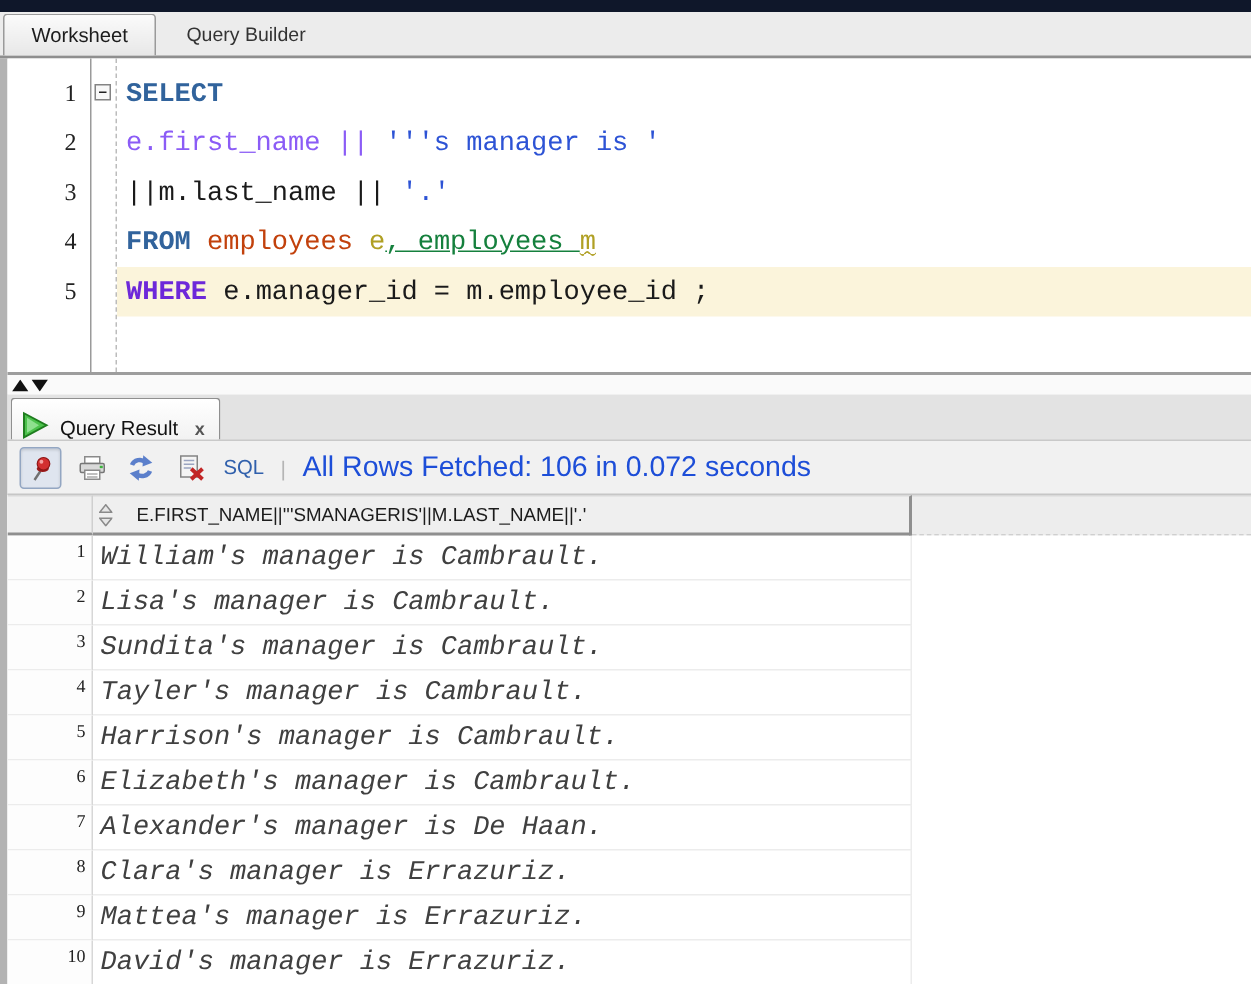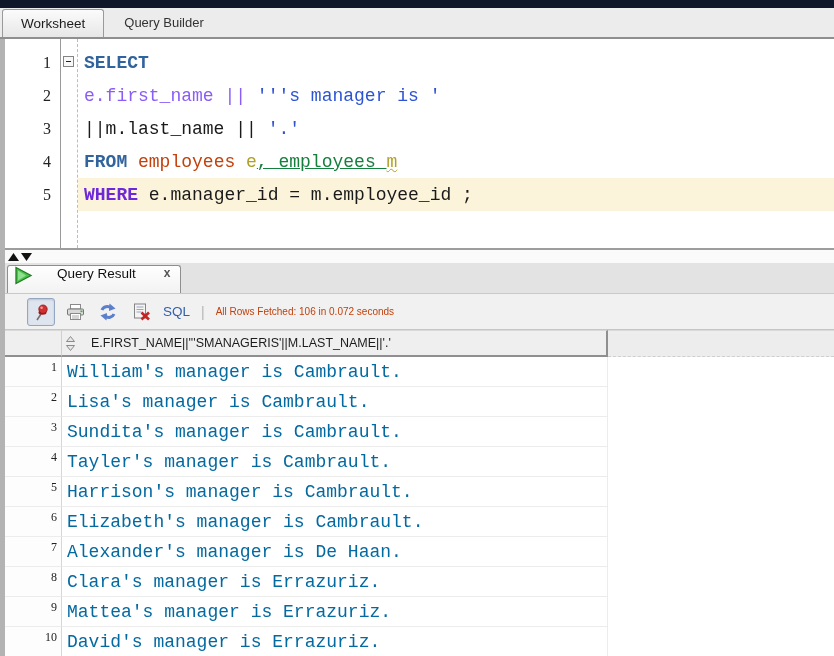--- a/index.html
+++ b/index.html
@@ -37,51 +37,51 @@
   .tk-alias_wavy{text-decoration:underline;text-decoration-style:wavy;text-decoration-thickness:1px;}
 
   
   .splitter{height:13px;background:#fafafa;display:flex;align-items:center;padding-left:3px;gap:2px;}
 
   
   .result-tabbar{height:30px;background:#e3e3e3;border-bottom:1px solid #c9c9c9;
                  display:flex;align-items:stretch;}
   .result-tab{margin-left:2px;margin-top:2px;background:linear-gradient(#ffffff,#f2f2f2);
               border:1px solid #8f8f8f;border-bottom:none;border-radius:3px 3px 0 0;
-              display:flex;align-items:flex-start;padding:0 10px 0 6px;gap:24px;}
+              display:flex;align-items:flex-end;padding:0 10px 0 6px;gap:7px;}
   .result-tab-label{font-size:13.5px;color:#111;}
   .result-tab-close{font-size:12px;color:#555;font-weight:bold;margin-left:4px;cursor:default;}
 
   
   .toolbar{height:35px;background:#f1f1f1;border-bottom:1px solid #c6c6c6;
-           display:flex;align-items:center;padding-left:22px;gap:7px;}
+           display:flex;align-items:center;padding-left:8px;gap:7px;}
   .tbtn{width:26px;height:26px;display:flex;align-items:center;justify-content:center;border-radius:3px;}
   .tbtn.pressed{background:#dfe5ef;border:1px solid #93a6c2;box-shadow:inset 0 1px 2px rgba(0,0,0,.15);}
   .sql-label{font-size:13.5px;color:#3060ac;margin-left:2px;}
   .tb-sep{color:#b5b5b5;font-size:14px;margin:0 4px;}
-  .tb-status{font-size:10px;color:#c2410c;}
+  .tb-status{font-size:19px;color:#1d4ed8;}
 
   
   .grid{flex:1;background:#fff;display:flex;flex-direction:column;overflow:hidden;}
   .grid-header{height:27px;display:flex;background:#fff;}
   .gh-gutter{width:57px;background:#efefef;border-top:1px solid #d9d9d9;border-bottom:2px solid #8f8f8f;
              border-right:1px solid #cfcfcf;box-sizing:border-box;}
   .gh-cell{width:546px;background:#efefef;border-top:1px solid #d9d9d9;border-bottom:2px solid #8f8f8f;
            border-right:2px solid #8f8f8f;box-sizing:border-box;display:flex;align-items:center;
            gap:16px;padding-left:4px;overflow:hidden;}
   .gh-text{font-size:12.5px;color:#1c1c1c;white-space:nowrap;}
   .gh-fill{flex:1;background:#ededed;border-top:1px solid #d9d9d9;border-bottom:1px dashed #cfcfcf;box-sizing:border-box;}
   .grid-body{flex:1;overflow:hidden;}
   .g-row{height:30px;display:flex;}
   .g-num{width:57px;box-sizing:border-box;border-right:1px solid #d7d7d7;border-bottom:1px solid #ececec;
          background:#fdfdfd;display:flex;align-items:flex-start;justify-content:flex-end;
          padding:3px 4px 0 0;font-family:"Liberation Serif",serif;font-size:12px;color:#222;}
   .g-cell{width:546px;box-sizing:border-box;border-right:1px solid #ececec;border-bottom:1px solid #ececec;
           display:flex;align-items:center;padding-left:5px;font-family:"Liberation Mono",monospace;
-          font-size:18px;color:#0369a1;white-space:pre;overflow:hidden;}
+          font-size:18px;color:#404040;white-space:pre;overflow:hidden;font-style:italic;}
   .g-fill{flex:1;background:#fff;}
 </style>
 </head>
 <body>
 
 <div class="top-tabbar">
   <div class="tab-active">
     <span>Worksheet</span>
   </div>
   <div class="tab-plain">

